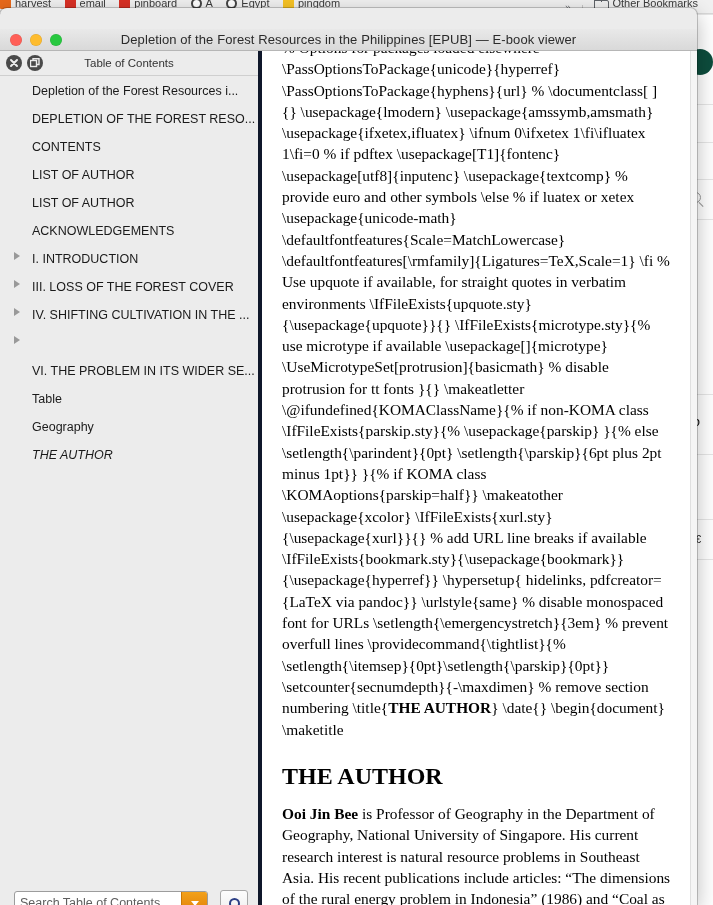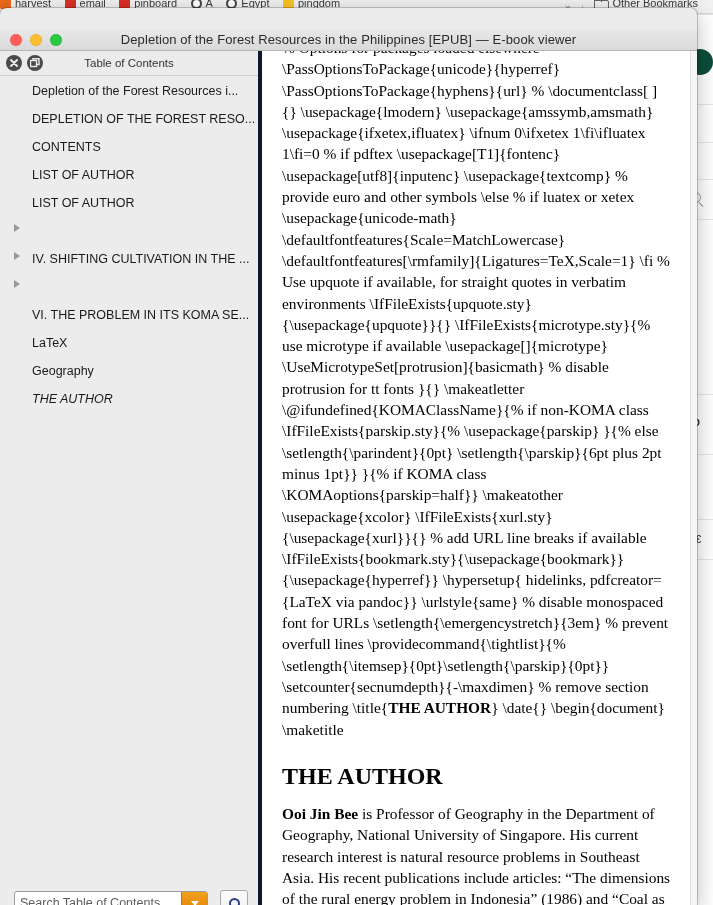--- a/index.html
+++ b/index.html
@@ -340,42 +340,53 @@
         </div>
         <div class="toc-item">
           <span class="tw"></span>
           <span class="lbl">LIST OF AUTHOR</span>
         </div>
         <div class="toc-item">
           <span class="tw"></span>
           <span class="lbl">LIST OF AUTHOR</span>
         </div>
         <div class="toc-item">
+          <span class="tw"></span>
+          <span class="lbl">ACKNOWLEDGEMENTS</span>
+        </div>
+        <div class="toc-item">
           <span class="tw">
               <span class="tri"></span>
             </span>
+          <span class="lbl">I. INTRODUCTION</span>
+        </div>
+        <div class="toc-item">
+          <span class="tw">
+              <span class="tri"></span>
+            </span>
+          <span class="lbl">III. LOSS OF THE FOREST COVER</span>
         </div>
         <div class="toc-item">
           <span class="tw">
               <span class="tri"></span>
             </span>
           <span class="lbl">IV. SHIFTING CULTIVATION IN THE ...</span>
         </div>
         <div class="toc-item">
           <span class="tw">
               <span class="tri"></span>
             </span>
         </div>
         <div class="toc-item">
           <span class="tw"></span>
-          <span class="lbl">VI. THE PROBLEM IN ITS KOMA SE...</span>
-        </div>
-        <div class="toc-item">
-          <span class="tw"></span>
-          <span class="lbl">LaTeX</span>
+          <span class="lbl">VI. THE PROBLEM IN ITS WIDER SE...</span>
+        </div>
+        <div class="toc-item">
+          <span class="tw"></span>
+          <span class="lbl">Table</span>
         </div>
         <div class="toc-item">
           <span class="tw"></span>
           <span class="lbl">Geography</span>
         </div>
         <div class="toc-item current">
           <span class="tw"></span>
           <span class="lbl">THE AUTHOR</span>
         </div>
       </div>

